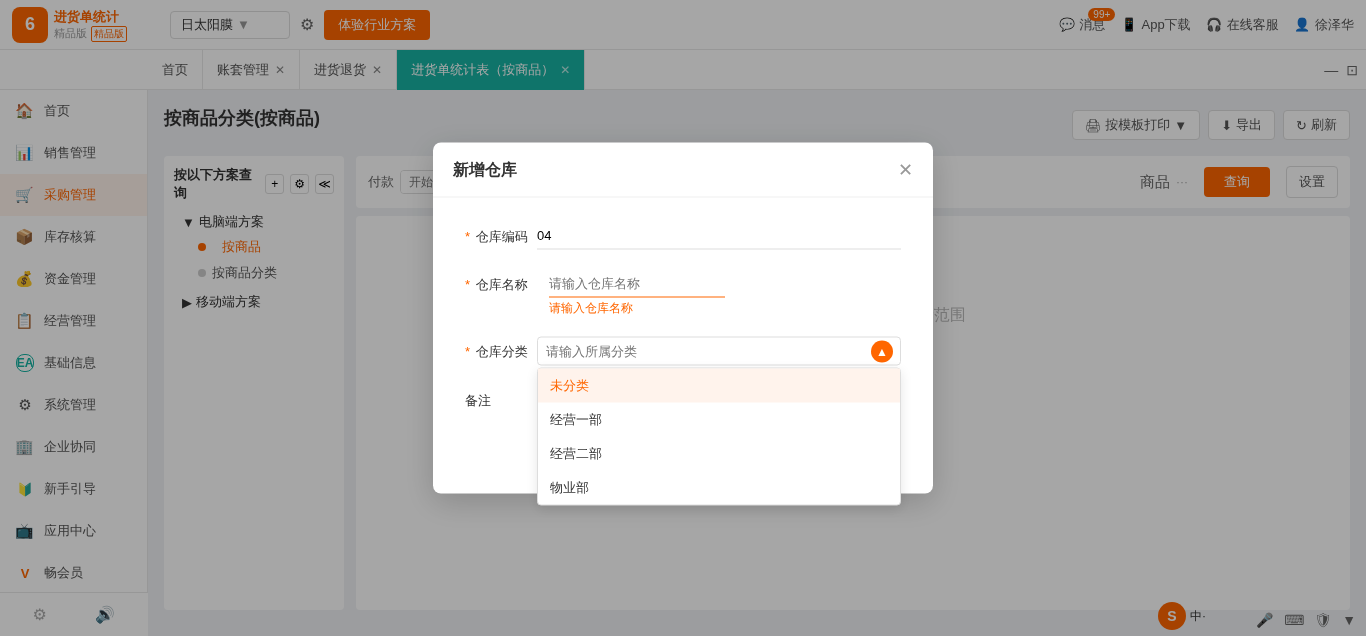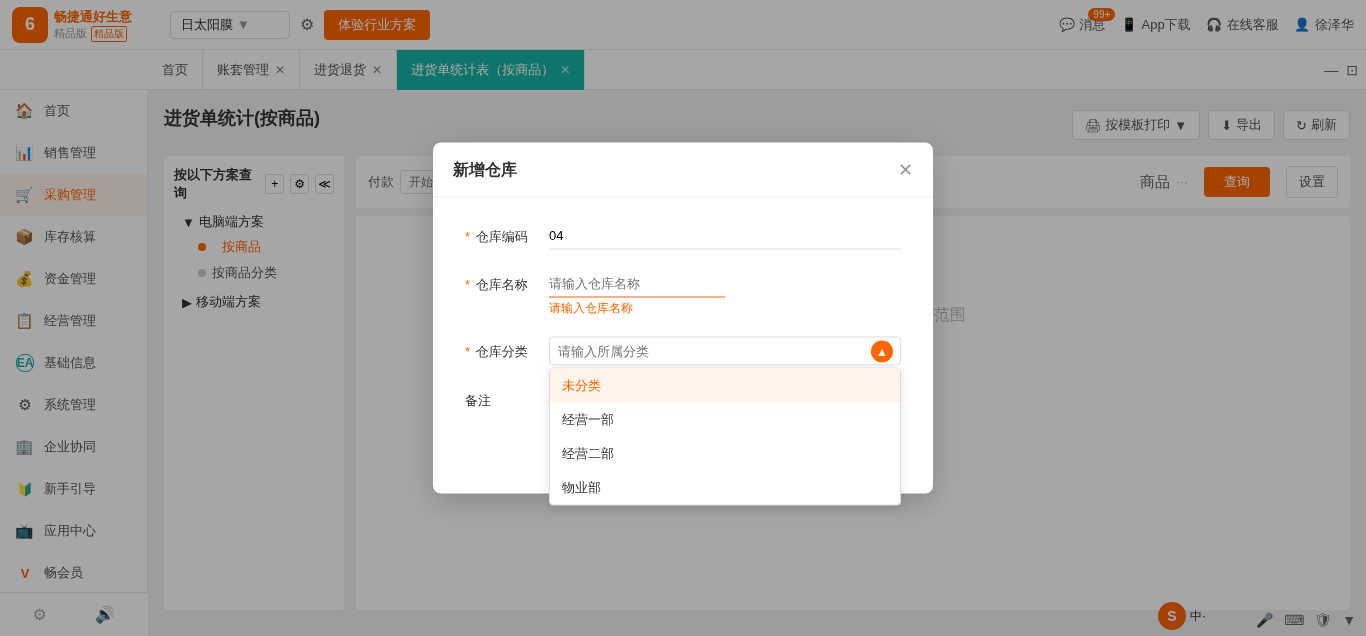--- a/index.html
+++ b/index.html
@@ -111,21 +111,21 @@
       overflow: visible;
     }
     .dialog-header {
       display: flex; align-items: center; justify-content: space-between;
       padding: 16px 20px;
       border-bottom: 1px solid #f0f0f0;
       font-size: 16px; font-weight: bold; color: #333;
     }
     .dialog-close { cursor: pointer; color: #999; font-size: 18px; background: none; border: none; }
     .dialog-body { padding: 24px 32px; }
-    .form-row { display: flex; align-items: flex-start; gap: 12px; margin-bottom: 20px; }
+    .form-row { display: flex; align-items: flex-start; margin-bottom: 20px; }
     .form-label { font-size: 13px; color: #333; width: 72px; flex-shrink: 0; padding-top: 6px; }
     .required { color: #f60; margin-right: 2px; }
     .form-input {
       flex: 1; border: none; border-bottom: 1px solid #ddd;
       padding: 6px 0; font-size: 13px; outline: none;
     }
     .form-input.error { border-bottom-color: #f60; }
     .error-msg { color: #f60; font-size: 12px; margin-top: 2px; }
     .form-select-wrap { flex: 1; position: relative; }
     .form-select-input {
@@ -177,21 +177,21 @@
   </style>
 </head>
 <body>
 
 <div class="overlay"></div>
 
 <div class="top-nav">
   <div class="logo-area">
     <div class="logo-icon">6</div>
     <div>
-      <div style="font-size:13px;font-weight:bold;color:#f60;">畅捷通好生意</div>
+      <div style="font-size:13px;font-weight:bold;color:#f60;">进货单统计</div>
       <div style="display:flex;align-items:center;gap:4px;">
         <span style="font-size:11px;color:#999;">精品版</span>
         <span style="font-size:10px;color:#f60;border:1px solid #f60;border-radius:2px;padding:0 2px;">精品版</span>
       </div>
     </div>
   </div>
 
   <div class="store-selector">
     <span>日太阳膜</span>
     <span style="color:#999;">▼</span>
@@ -296,21 +296,21 @@
     </div>
 
     <div class="bottom-bar">
       <span style="cursor:pointer;color:#aaa;font-size:16px;">⚙</span>
       <span style="cursor:pointer;color:#aaa;font-size:16px;">🔊</span>
     </div>
   </div>
 
   <div class="content-area">
     <div style="display:flex;align-items:center;justify-content:space-between;margin-bottom:12px;">
-      <h2 class="page-title">进货单统计(按商品)</h2>
+      <h2 class="page-title">按商品分类(按商品)</h2>
       <div style="display:flex;align-items:center;gap:8px;">
         <button class="toolbar-btn">
           <span>🖨</span>
           <span>按模板打印</span>
           <span>▼</span>
         </button>
         <button class="toolbar-btn">
           <span>⬇</span>
           <span>导出</span>
         </button>

